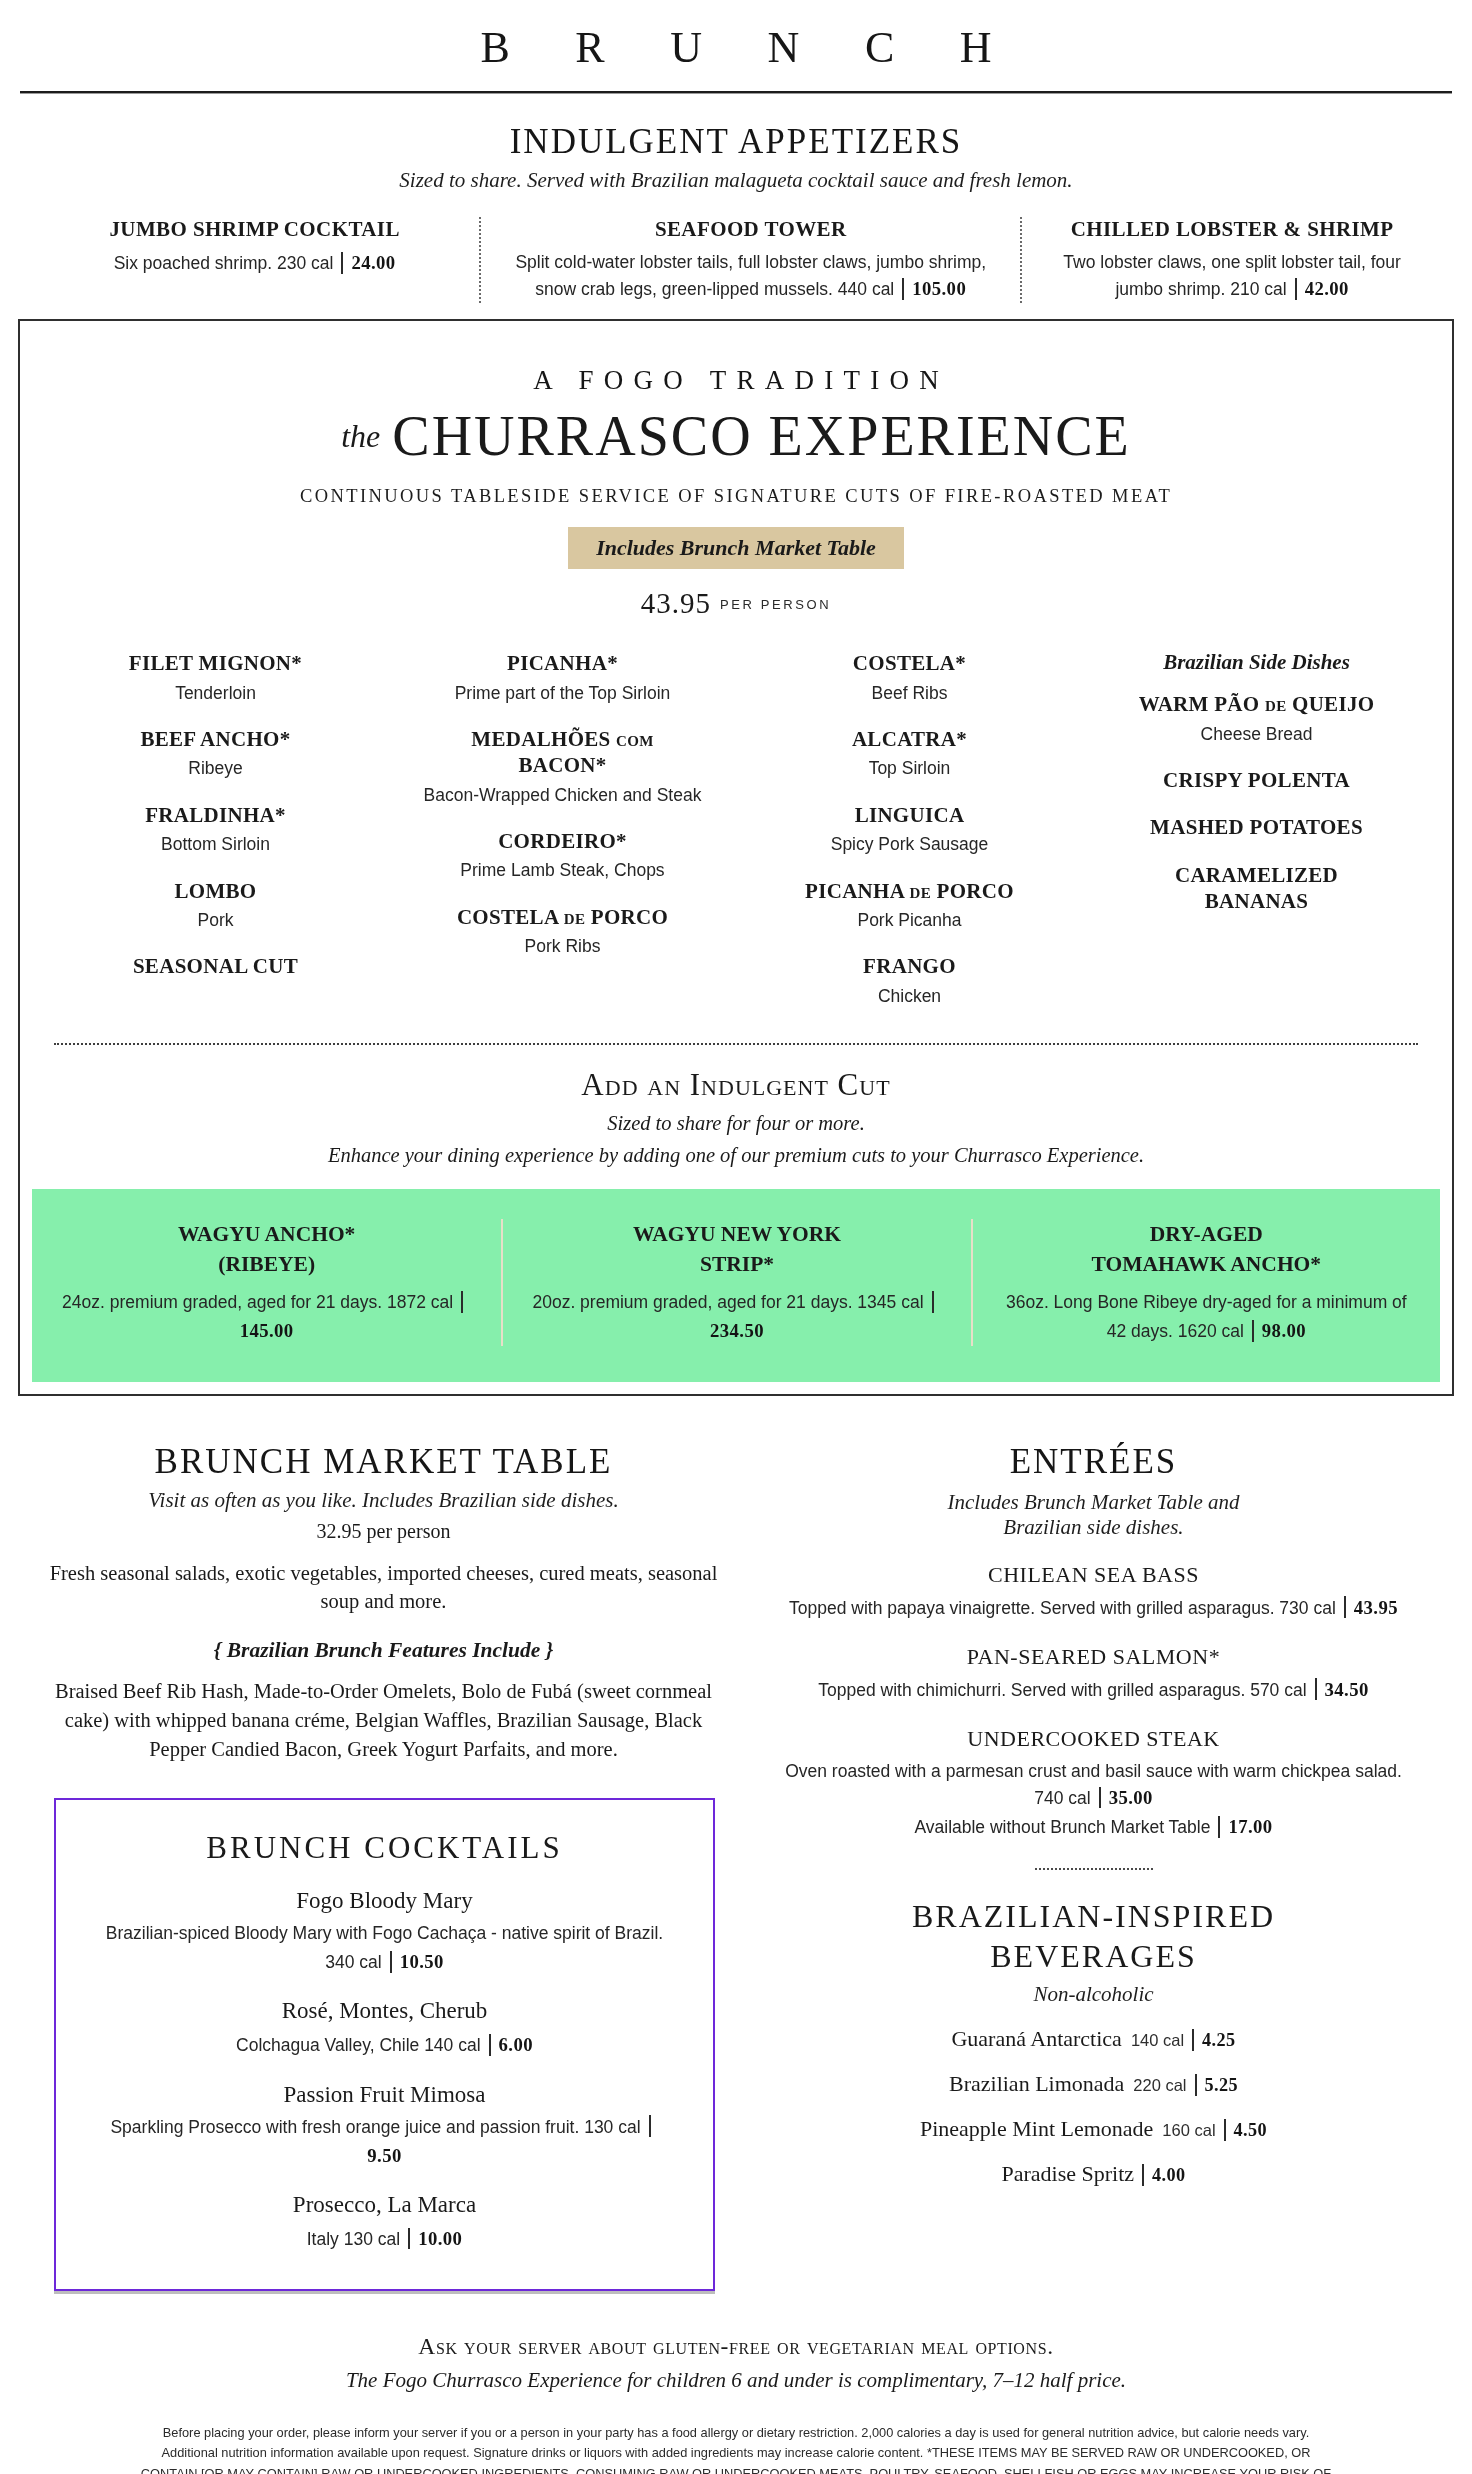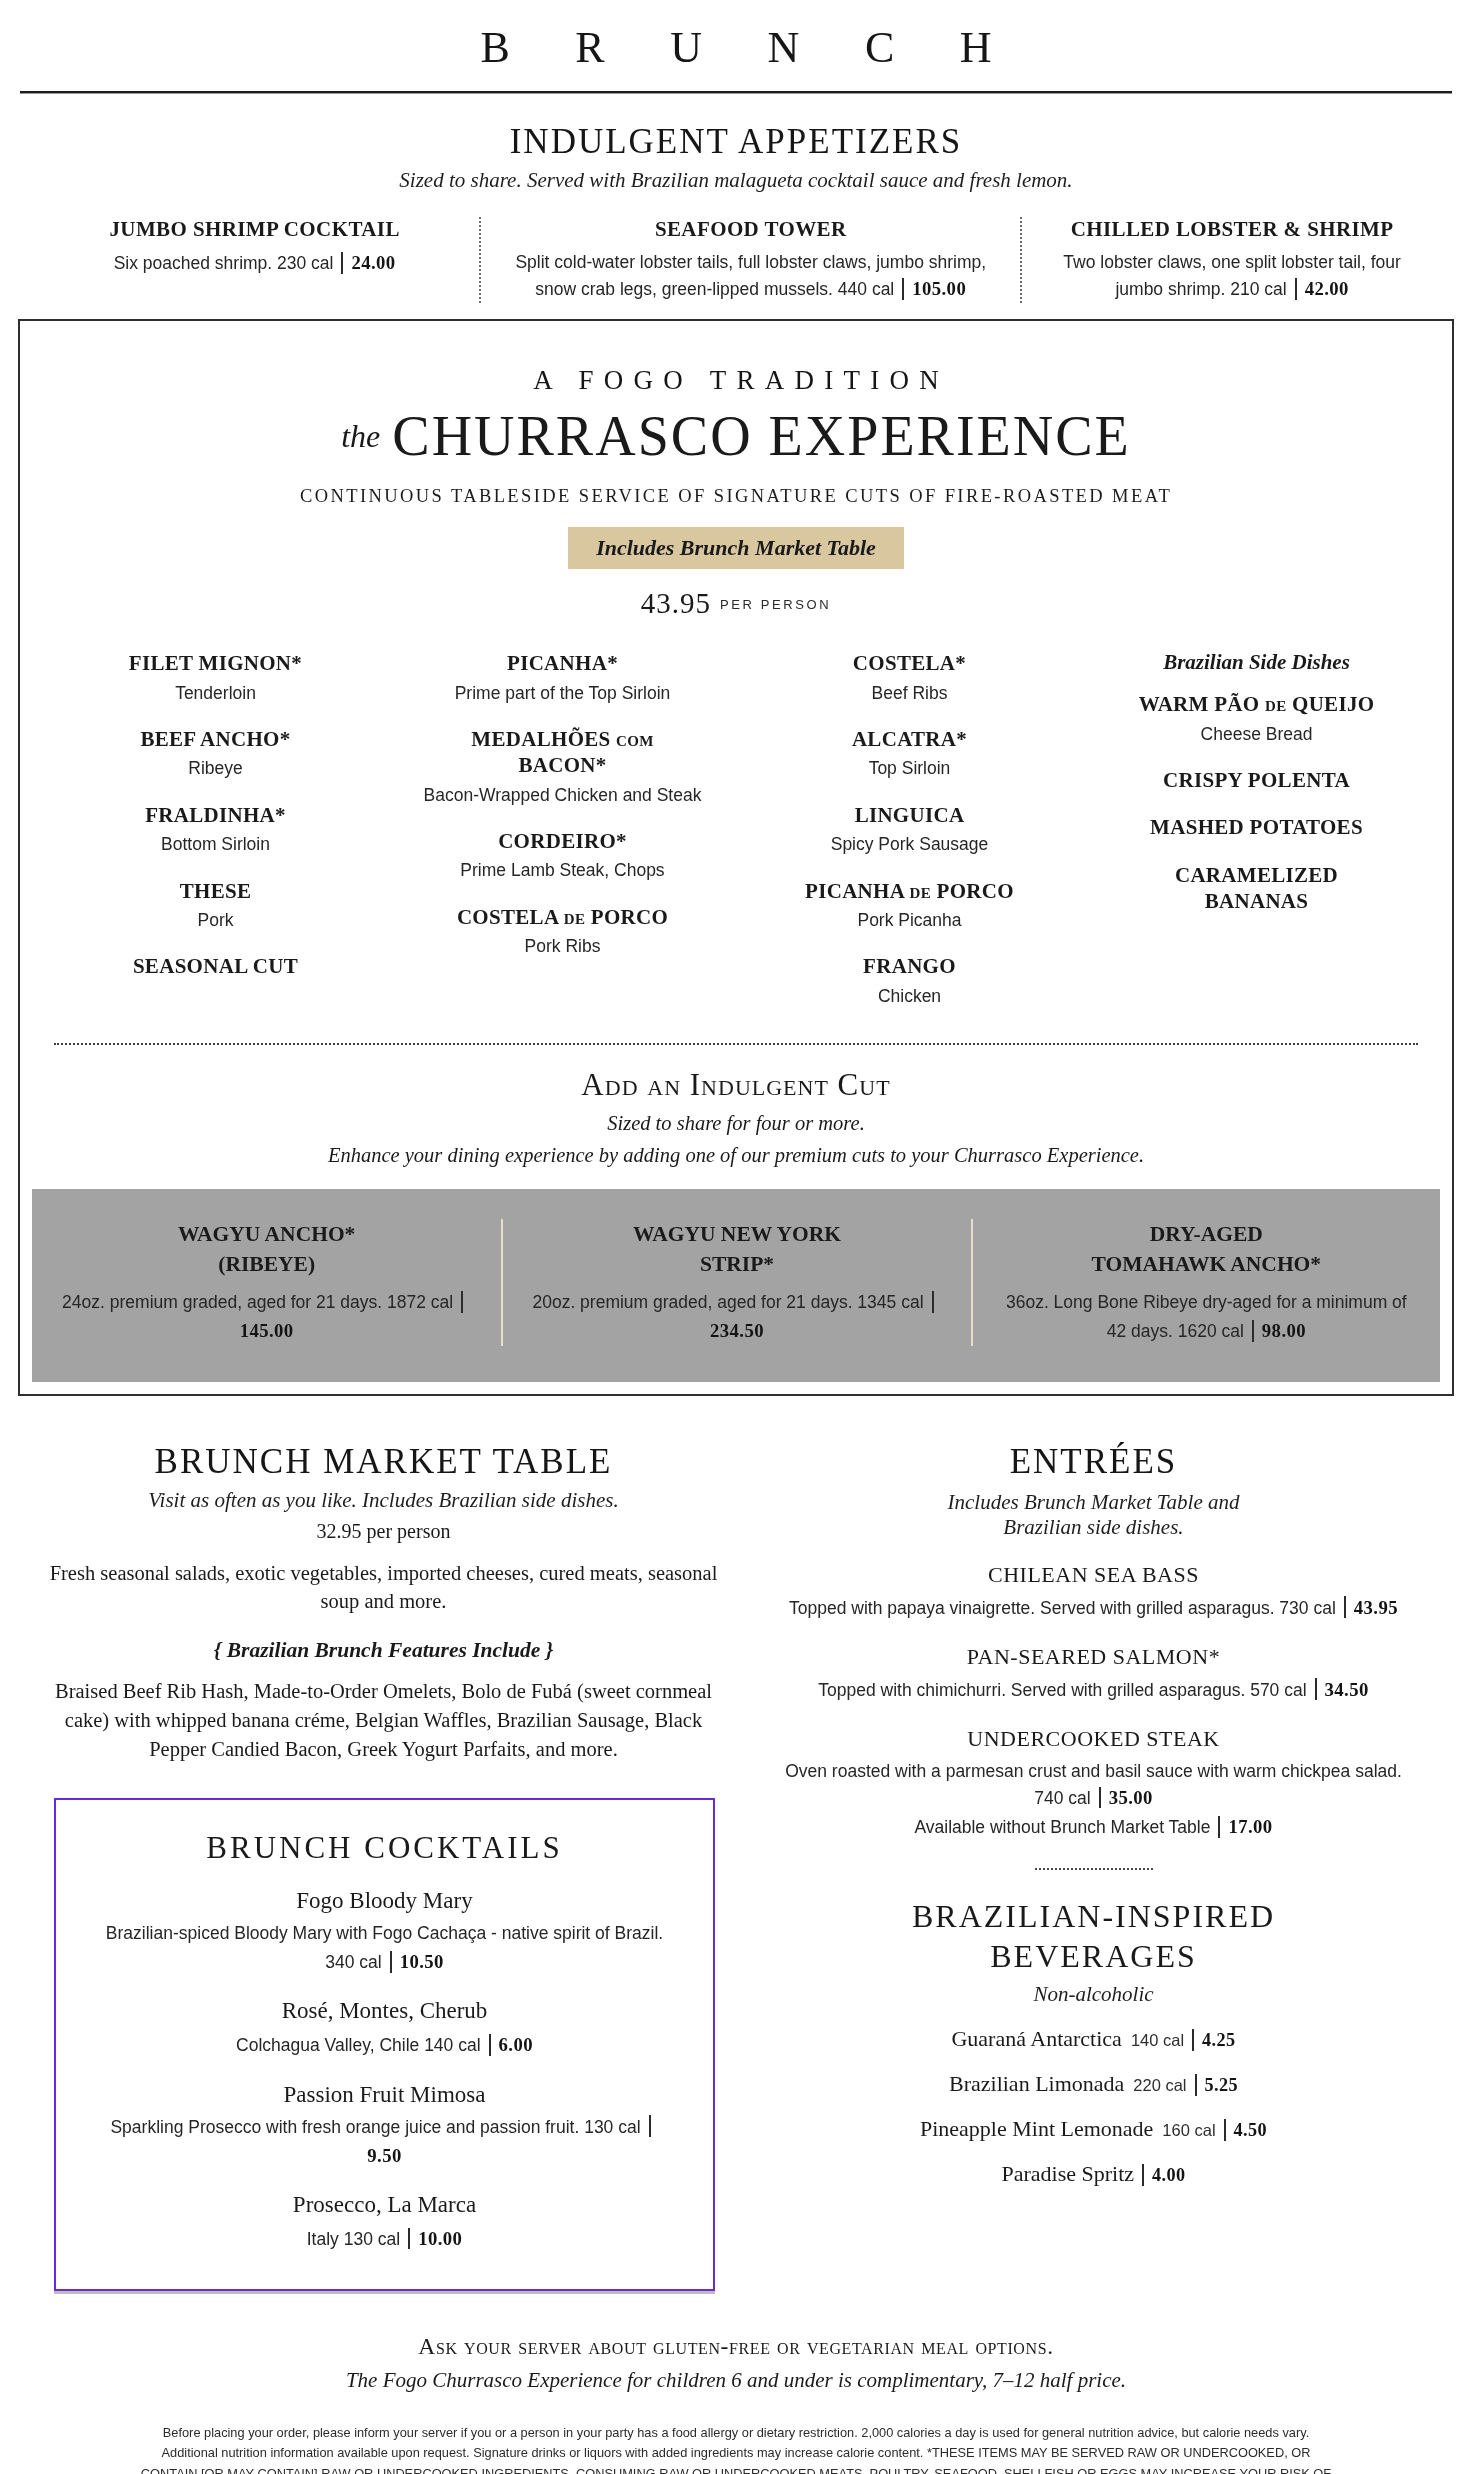--- a/index.html
+++ b/index.html
@@ -53,21 +53,21 @@
             font-variant:small-caps;letter-spacing:0.3px;white-space:pre-line;line-height:1.25;}
   .cut-sub{font-size:17.5px;line-height:1.4;margin-top:4px;color:#262626;max-width:300px;margin-left:auto;margin-right:auto;}
   .side-header{font-family:"Liberation Serif","DejaVu Serif",serif;font-style:italic;font-weight:700;
                font-size:21px;margin-bottom:16px;}
 
   .addon-divider{margin:14px 34px 0;border-top:2px dotted #3e3e3e;}
   .addon-title{font-family:"Liberation Serif","DejaVu Serif",serif;font-variant:small-caps;font-size:31px;
                letter-spacing:1px;margin-top:22px;}
   .addon-sub{font-family:"Liberation Serif","DejaVu Serif",serif;font-style:italic;font-size:20.5px;margin-top:9px;}
 
-  .premium-band{margin:22px 12px 12px;background:#a3a3a3;display:grid;grid-template-columns:repeat(3,1fr);
+  .premium-band{margin:22px 12px 12px;background:#86efac;display:grid;grid-template-columns:repeat(3,1fr);
                 padding:30px 0 36px;}
   .premium-col{padding:0 28px;}
   .premium-col + .premium-col{border-left:2px solid #e8dfc8;}
   .premium-name{font-family:"Liberation Serif","DejaVu Serif",serif;font-weight:700;font-size:21.5px;
                 line-height:1.4;white-space:pre-line;}
   .premium-desc{font-size:17.5px;line-height:1.55;margin:10px auto 0;max-width:410px;color:#262626;}
 
   
   .lower{display:grid;grid-template-columns:715px 1fr;margin:46px 26px 0;}
   .market{text-align:center;padding:0 14px;}
@@ -159,21 +159,21 @@
         </div>
         <div class="cut">
           <div class="cut-name">BEEF ANCHO*</div>
           <div class="cut-sub">Ribeye</div>
         </div>
         <div class="cut">
           <div class="cut-name">FRALDINHA*</div>
           <div class="cut-sub">Bottom Sirloin</div>
         </div>
         <div class="cut">
-          <div class="cut-name">THESE</div>
+          <div class="cut-name">LOMBO</div>
           <div class="cut-sub">Pork</div>
         </div>
         <div class="cut">
           <div class="cut-name">SEASONAL CUT</div>
         </div>
       </div>
 
       <div class="cuts-col">
         <div class="cut">
           <div class="cut-name">PICANHA*</div>

